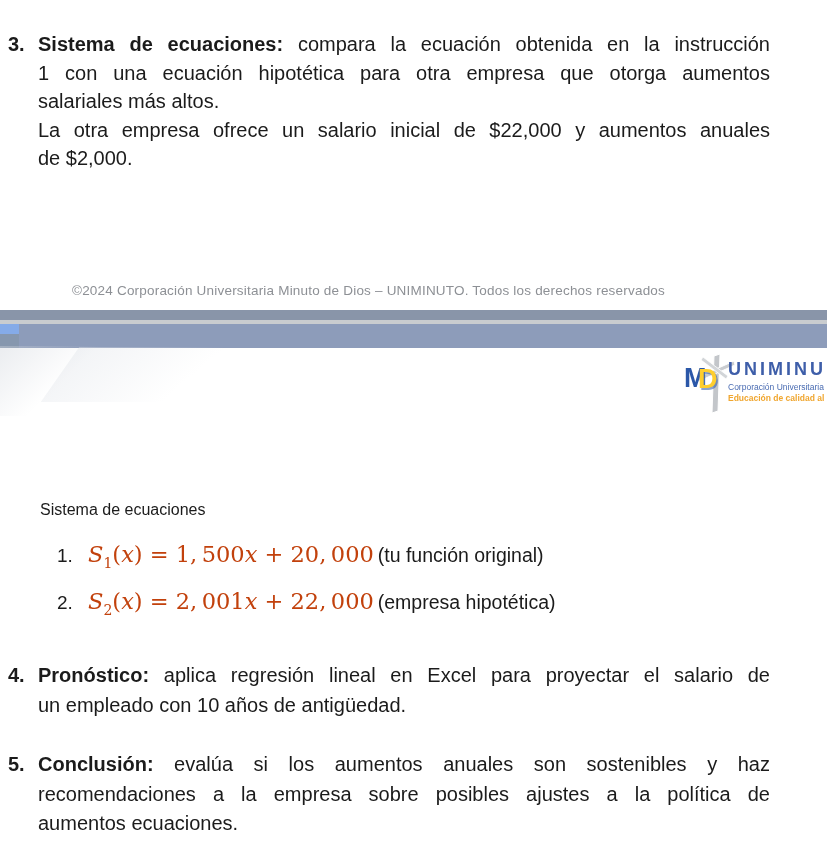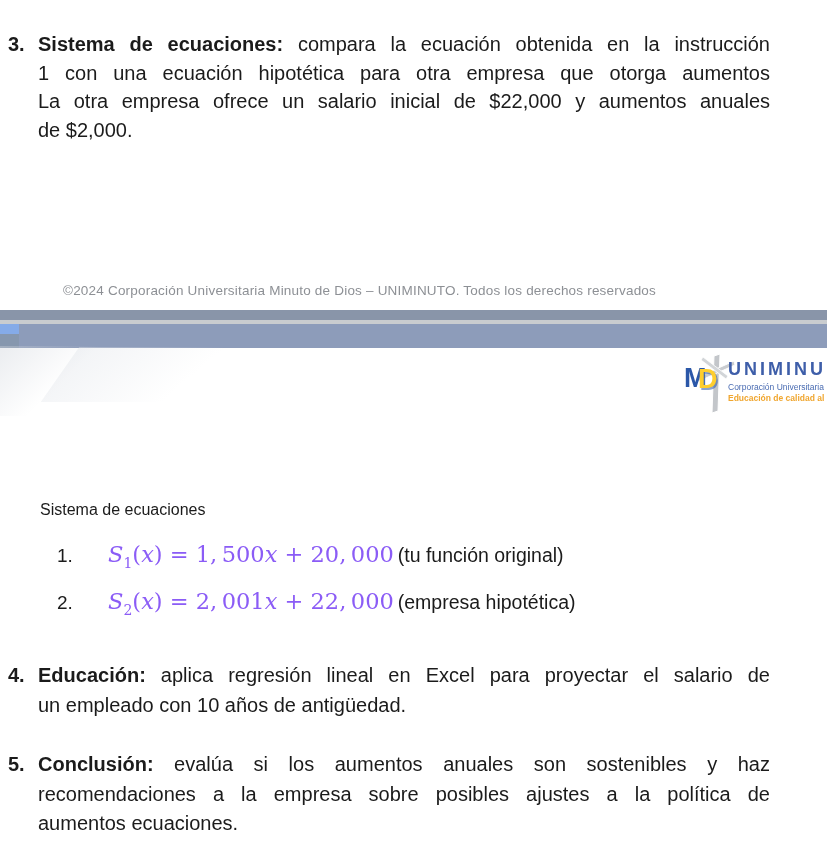--- a/index.html
+++ b/index.html
@@ -17,21 +17,21 @@
     width:30px;flex:0 0 30px;
     font-size:20px;line-height:28.5px;font-weight:bold;color:#1b1b1b;
   }
   .body-text{width:732px;font-size:20px;line-height:28.5px;}
   .item45 .num,.item45 .body-text{line-height:29.5px;}
   .jline{text-align:justify;text-align-last:justify;}
   .lline{text-align:left;}
   .lead{font-weight:bold;}
   
   .footer-copy{
-    position:absolute;left:63px;top:283px;width:650px;
+    position:absolute;left:72px;top:283px;width:650px;
     font-size:13.5px;letter-spacing:.2px;
     color:var(--footer_text,#8d9095);
   }
   
   .bar1{position:absolute;left:0;top:310px;width:827px;height:9.5px;background:var(--bar1,#8995a9);}
   .bar-sep{position:absolute;left:0;top:319.5px;width:827px;height:4px;background:var(--separator,#c9cccf);}
   .bar2{position:absolute;left:0;top:323.5px;width:827px;height:24.5px;background:var(--bar2,#8d9cba);}
   .bar-accent{position:absolute;left:0;top:323.5px;width:19px;height:10.5px;background:var(--accent,#85abe8);}
   .bar-accent-shadow{position:absolute;left:0;top:334px;width:19px;height:14px;background:var(--accent_shadow,#8697ae);}
   .swoosh1{
@@ -62,35 +62,36 @@
     color:var(--logo_wordmark,#3e5ea9);white-space:nowrap;
   }
   .logo-line1{font-size:8.5px;color:var(--logo_line1,#4a6cb2);margin-top:2px;white-space:nowrap;}
   .logo-line2{font-size:8.5px;font-weight:bold;color:var(--logo_line2,#f0a62f);margin-top:1px;white-space:nowrap;}
   
   .section-heading{position:absolute;left:40px;top:501px;font-size:16px;}
   .eq-row{position:absolute;left:57px;display:flex;align-items:baseline;}
   .eq-row.eq0{top:541px;}
   .eq-row.eq1{top:588px;}
   .eq-num{font-size:19px;width:31px;flex:0 0 31px;}
-  .math{font-family:"DejaVu Serif",serif;font-size:22.5px;color:#8b5cf6;margin-left:20px;}
+  .math{font-family:"DejaVu Serif",serif;font-size:22.5px;color:#c2410c;}
   .mvar{font-style:italic;}
   .msub{font-size:14px;font-style:normal;}
   .eq-note{font-size:19.5px;margin-left:4px;}
 </style>
 </head>
 <body>
 
 <div id="page">
 
   <div class="list-item" style="left:8px;top:30px;">
     <div class="num">3.</div>
     <div class="body-text">
       <div class="jline"><span class="lead">Sistema de ecuaciones:</span><span> compara la ecuación obtenida en la instrucción</span></div>
       <div class="jline">1 con una ecuación hipotética para otra empresa que otorga aumentos</div>
+      <div class="lline">salariales más altos.</div>
       <div class="jline">La otra empresa ofrece un salario inicial de $22,000 y aumentos anuales</div>
       <div class="lline">de $2,000.</div>
     </div>
   </div>
 
   <div class="footer-copy">©2024 Corporación Universitaria Minuto de Dios – UNIMINUTO. Todos los derechos reservados</div>
 
   <div class="bar1"></div>
   <div class="bar-sep"></div>
   <div class="bar2"></div>
@@ -124,21 +125,21 @@
 
   <div class="eq-row eq1">
     <span class="eq-num">2.</span>
     <span class="math"><span class="mvar">S</span><sub class="msub">2</sub><span>(</span><span class="mvar">x</span><span>) = </span><span>2, 001</span><span class="mvar">x</span><span> + </span><span>22, 000</span></span>
     <span class="eq-note">(empresa hipotética)</span>
   </div>
 
   <div class="list-item item45" style="left:8px;top:661px;">
     <div class="num">4.</div>
     <div class="body-text">
-      <div class="jline"><span class="lead">Educación:</span><span> aplica regresión lineal en Excel para proyectar el salario de</span></div>
+      <div class="jline"><span class="lead">Pronóstico:</span><span> aplica regresión lineal en Excel para proyectar el salario de</span></div>
       <div class="lline">un empleado con 10 años de antigüedad.</div>
     </div>
   </div>
 
   <div class="list-item item45" style="left:8px;top:750px;">
     <div class="num">5.</div>
     <div class="body-text">
       <div class="jline"><span class="lead">Conclusión:</span><span> evalúa si los aumentos anuales son sostenibles y haz</span></div>
       <div class="jline">recomendaciones a la empresa sobre posibles ajustes a la política de</div>
       <div class="lline">aumentos ecuaciones.</div>

